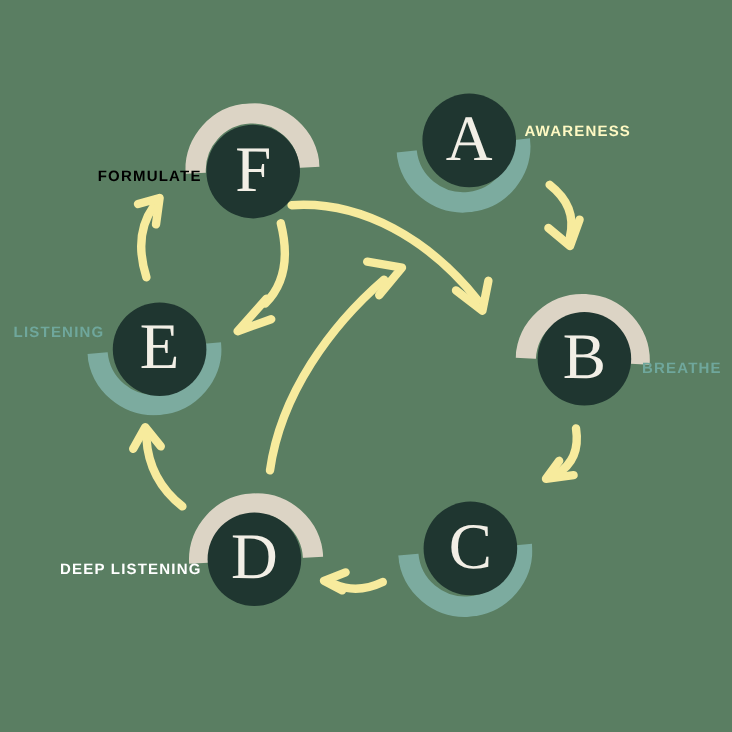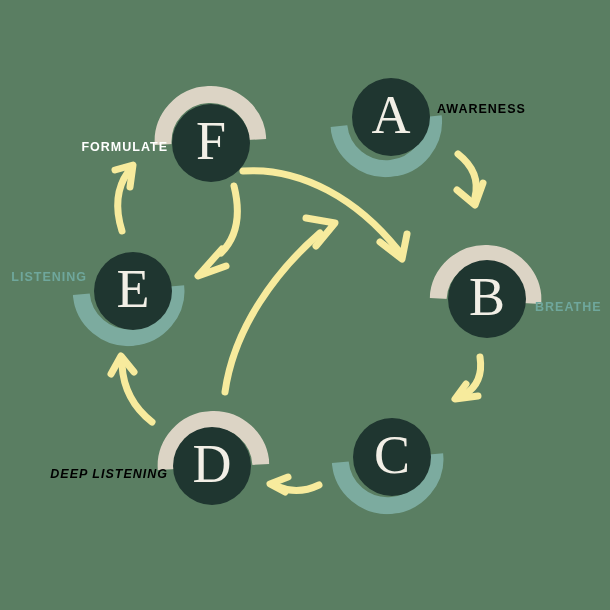--- a/index.html
+++ b/index.html
@@ -98,21 +98,21 @@
       <path d="M 306,218 L 335,223 L 316,246"></path>
     </g>
   </svg>
 
   <div class="arc-wrap arc-bottom" id="arc-a">
     <div class="arc" style="border-color: rgb(124, 171, 159);"></div>
   </div>
   <div class="circle" id="circle-a" style="background-color: rgb(31, 54, 48);">
     <span class="letter" style="color: rgb(242, 239, 230);">A</span>
   </div>
-  <span class="label" id="label-a" style="color: #000000;">AWARENESS</span>
+  <span class="label" id="label-a" style="color: #fef9c3;">AWARENESS</span>
 
   <div class="arc-wrap arc-top" id="arc-b">
     <div class="arc" style="border-color: rgb(220, 212, 197);"></div>
   </div>
   <div class="circle" id="circle-b" style="background-color: rgb(31, 54, 48);">
     <span class="letter" style="color: rgb(242, 239, 230);">B</span>
   </div>
   <span class="label" id="label-b" style="color: rgb(111, 167, 156);">BREATHE</span>
 
   <div class="arc-wrap arc-bottom" id="arc-c">
@@ -121,31 +121,31 @@
   <div class="circle" id="circle-c" style="background-color: rgb(31, 54, 48);">
     <span class="letter" style="color: rgb(242, 239, 230);">C</span>
   </div>
 
   <div class="arc-wrap arc-top" id="arc-d">
     <div class="arc" style="border-color: rgb(220, 212, 197);"></div>
   </div>
   <div class="circle" id="circle-d" style="background-color: rgb(31, 54, 48);">
     <span class="letter" style="color: rgb(242, 239, 230);">D</span>
   </div>
-  <span class="label" id="label-d" style="color: #000000; font-style: italic;">DEEP LISTENING</span>
+  <span class="label" id="label-d" style="color: #ffffff;">DEEP LISTENING</span>
 
   <div class="arc-wrap arc-bottom" id="arc-e">
     <div class="arc" style="border-color: rgb(124, 171, 159);"></div>
   </div>
   <div class="circle" id="circle-e" style="background-color: rgb(31, 54, 48);">
     <span class="letter" style="color: rgb(242, 239, 230);">E</span>
   </div>
   <span class="label" id="label-e" style="color: rgb(111, 167, 156);">LISTENING</span>
 
   <div class="arc-wrap arc-top" id="arc-f">
     <div class="arc" style="border-color: rgb(220, 212, 197);"></div>
   </div>
   <div class="circle" id="circle-f" style="background-color: rgb(31, 54, 48);">
     <span class="letter" style="color: rgb(242, 239, 230);">F</span>
   </div>
-  <span class="label" id="label-f" style="color: #ffffff;">FORMULATE</span>
+  <span class="label" id="label-f" style="color: #000000;">FORMULATE</span>
 
 </div>
 
 </body></html>

